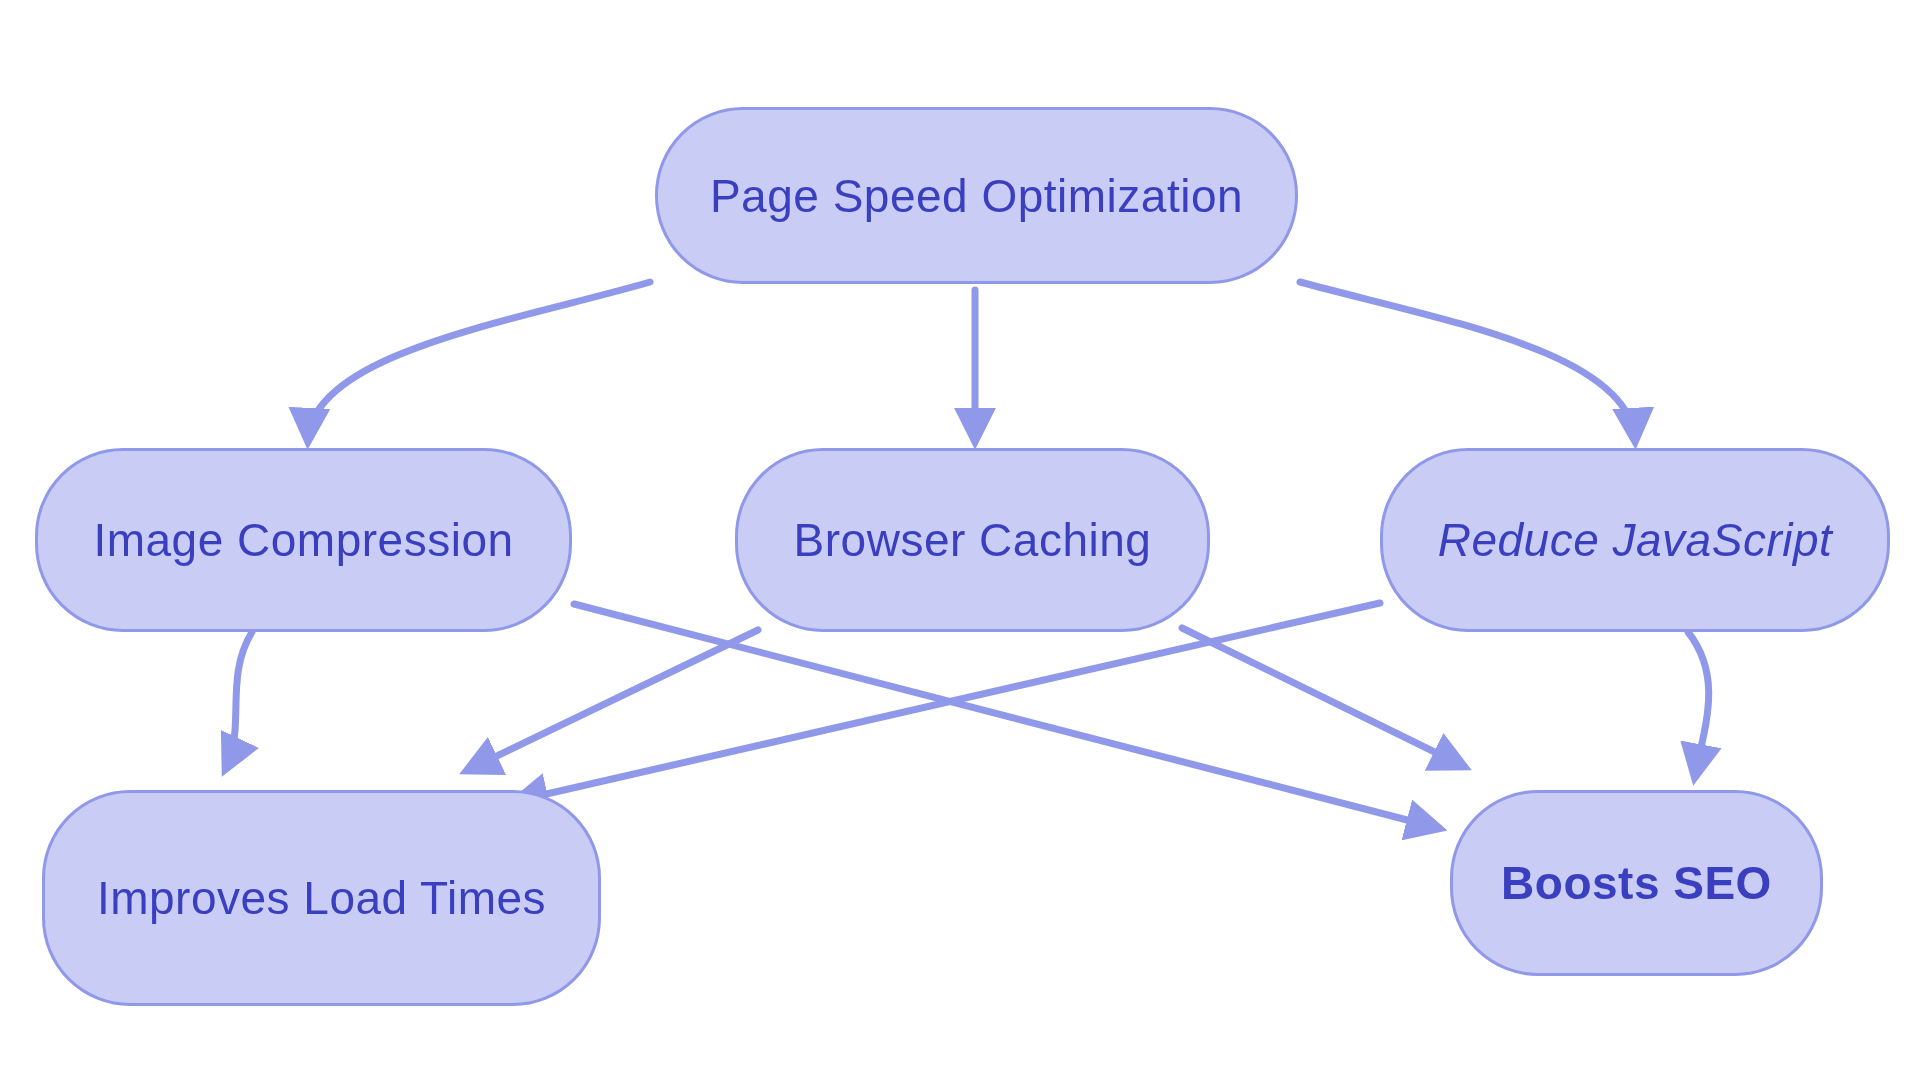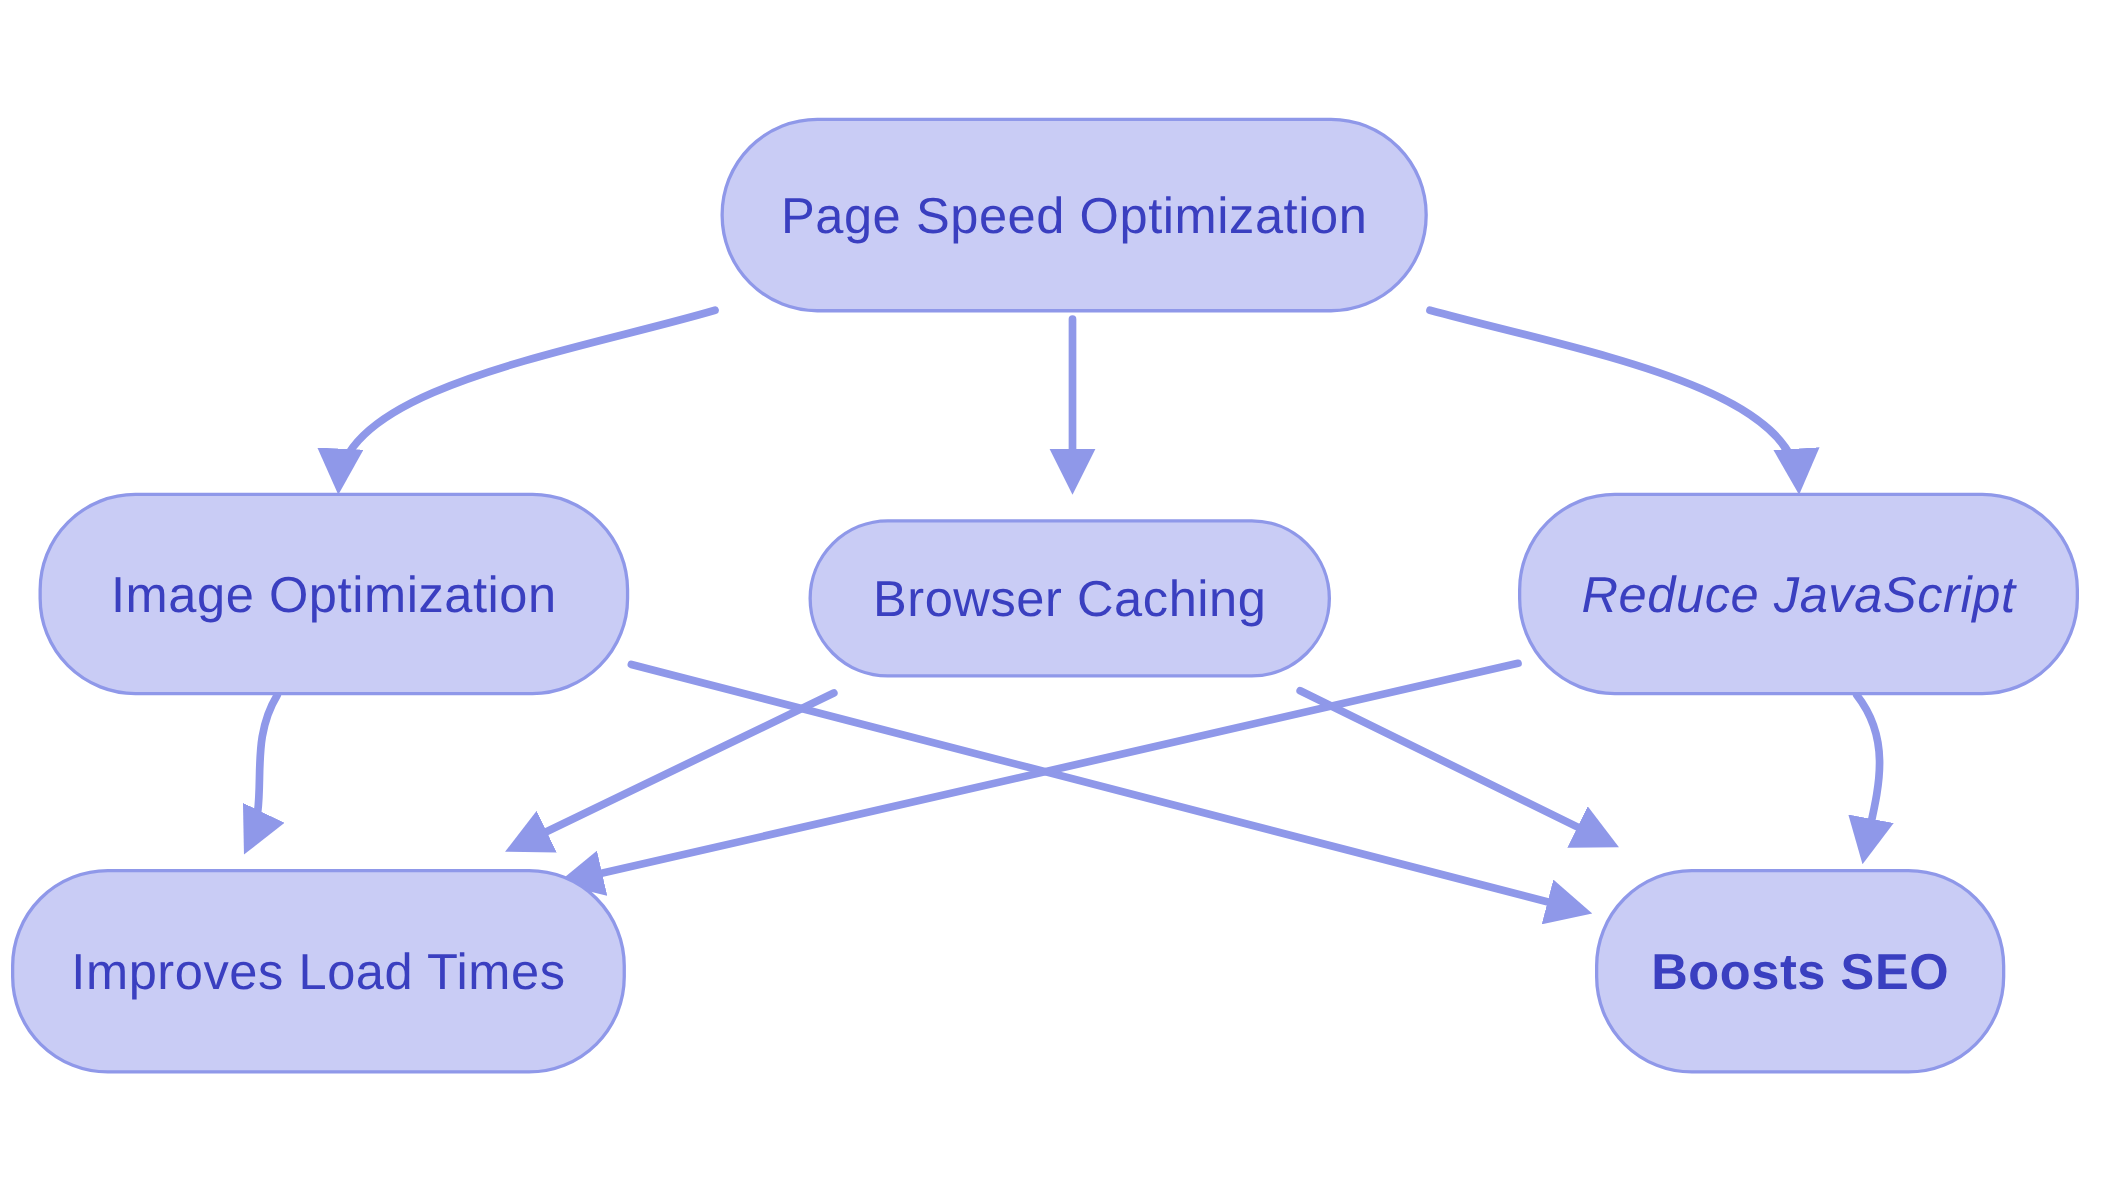--- a/index.html
+++ b/index.html
@@ -74,32 +74,32 @@
     <path class="edge" marker-end="url(#arrow)" d="M 1182 628 L 1463 766"></path>
     <path class="edge" marker-end="url(#arrow)" d="M 1380 603 L 516 801"></path>
     <path class="edge" marker-end="url(#arrow)" d="M 1688 632 C 1724 678, 1704 728, 1695 776"></path>
   </svg>
 
   <div class="node" style="left:655px; top:107px; width:643px; height:177px;">
     <span>Page Speed Optimization</span>
   </div>
 
   <div class="node" style="left:35px; top:448px; width:537px; height:184px;">
-    <span>Image Optimization</span>
+    <span>Image Compression</span>
   </div>
 
-  <div class="node" style="left:735px; top:472px; width:475px; height:144px;">
+  <div class="node" style="left:735px; top:448px; width:475px; height:184px;">
     <span>Browser Caching</span>
   </div>
 
   <div class="node" style="left:1380px; top:448px; width:510px; height:184px;font-style:italic;">
     <span>Reduce JavaScript</span>
   </div>
 
-  <div class="node" style="left:10px; top:790px; width:559px; height:186px;">
+  <div class="node" style="left:42px; top:790px; width:559px; height:216px;">
     <span>Improves Load Times</span>
   </div>
 
   <div class="node" style="left:1450px; top:790px; width:373px; height:186px;font-weight:bold;">
     <span>Boosts SEO</span>
   </div>
 
 </div>
 
 </body></html>

